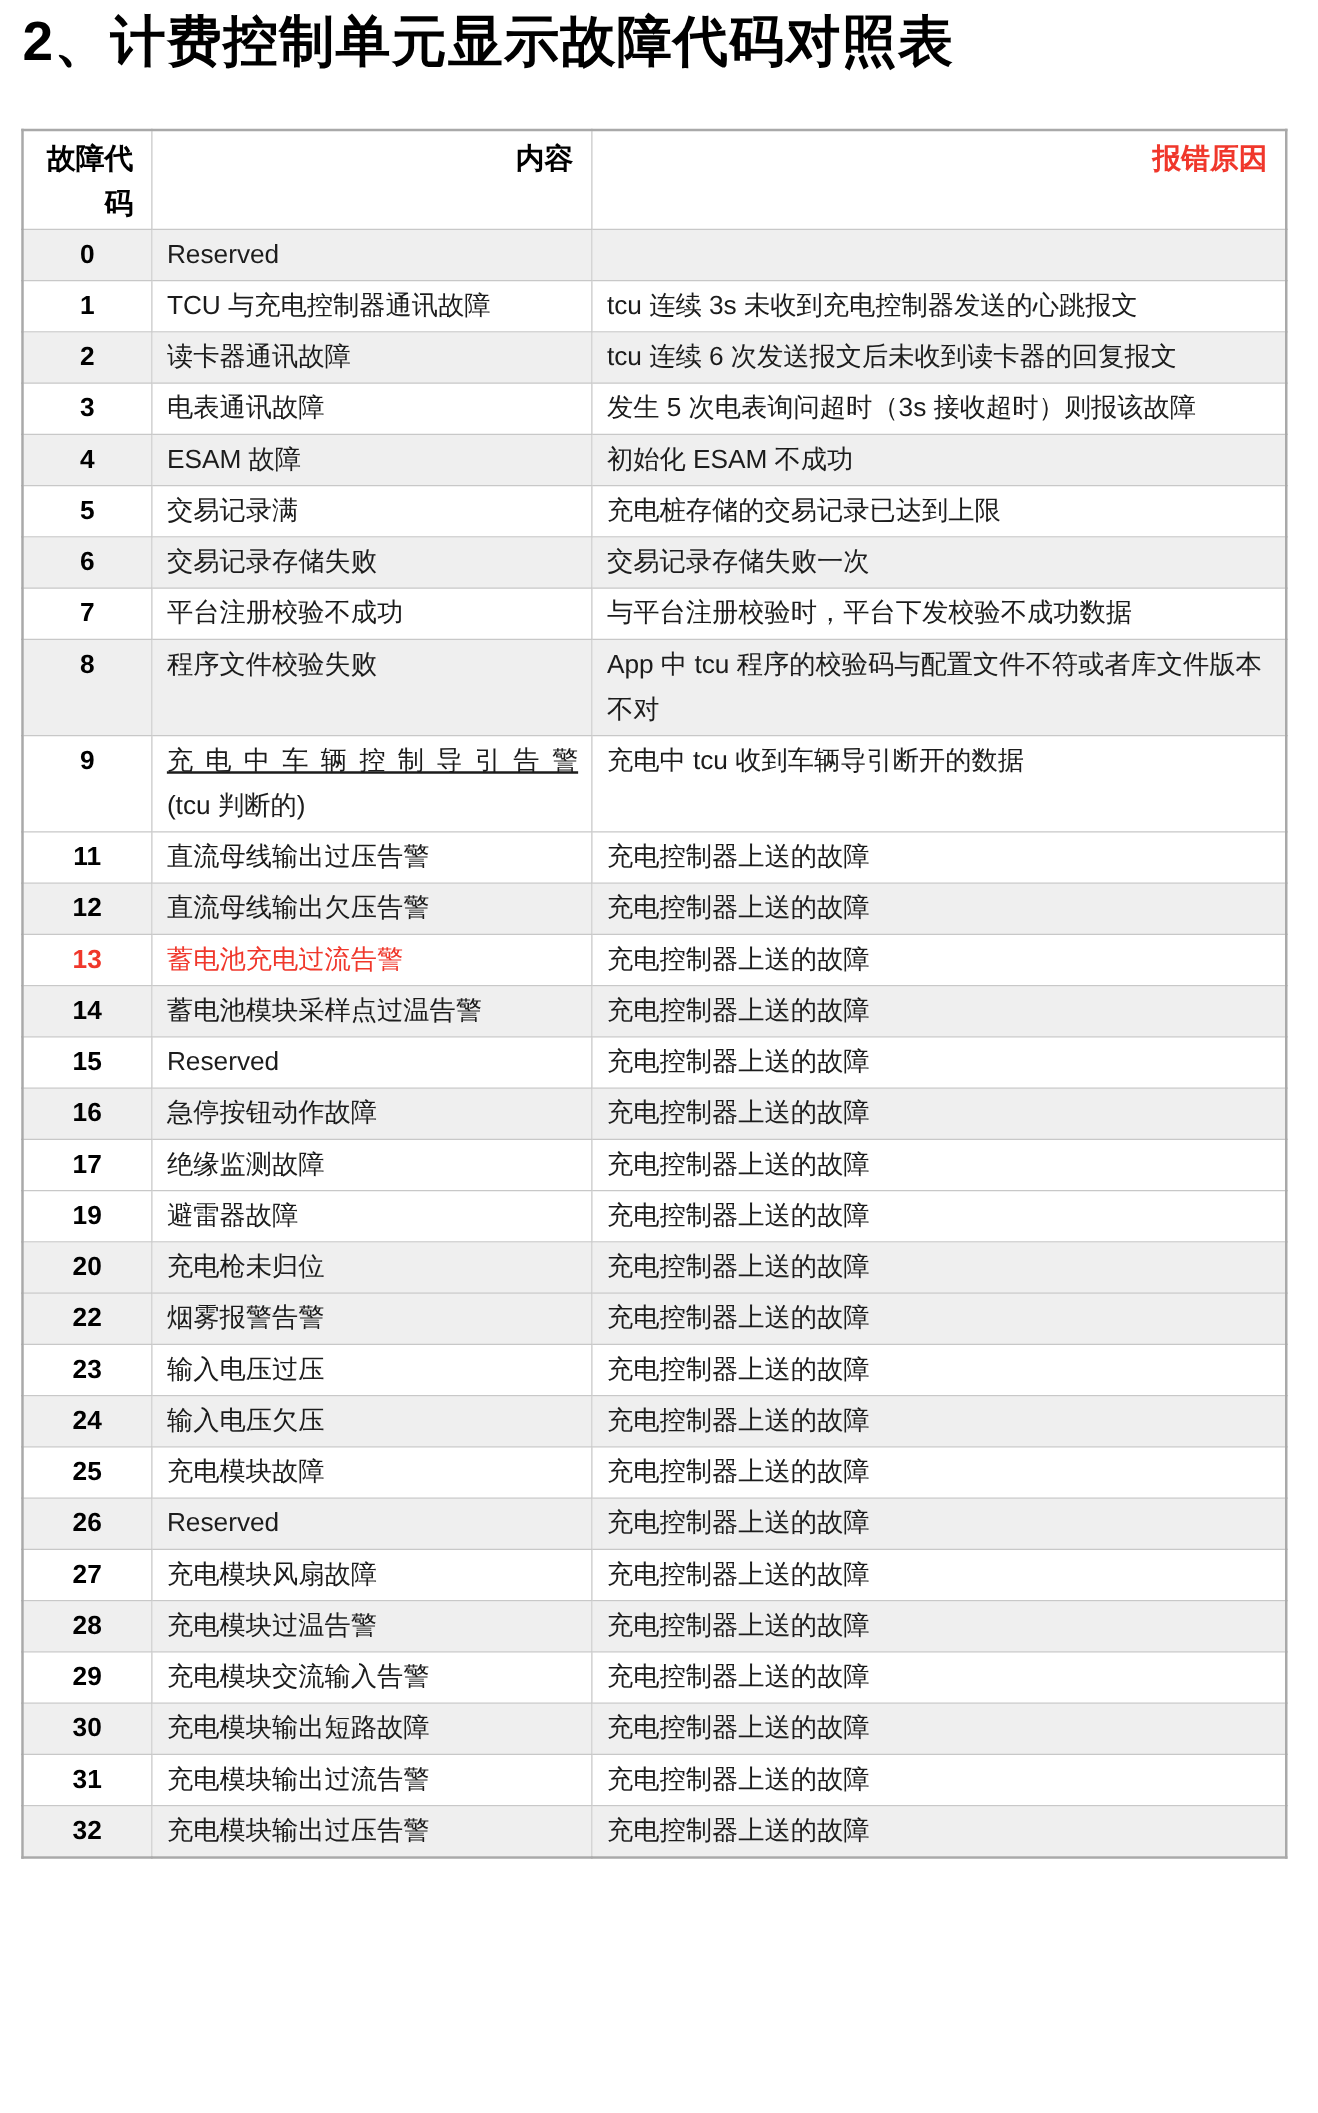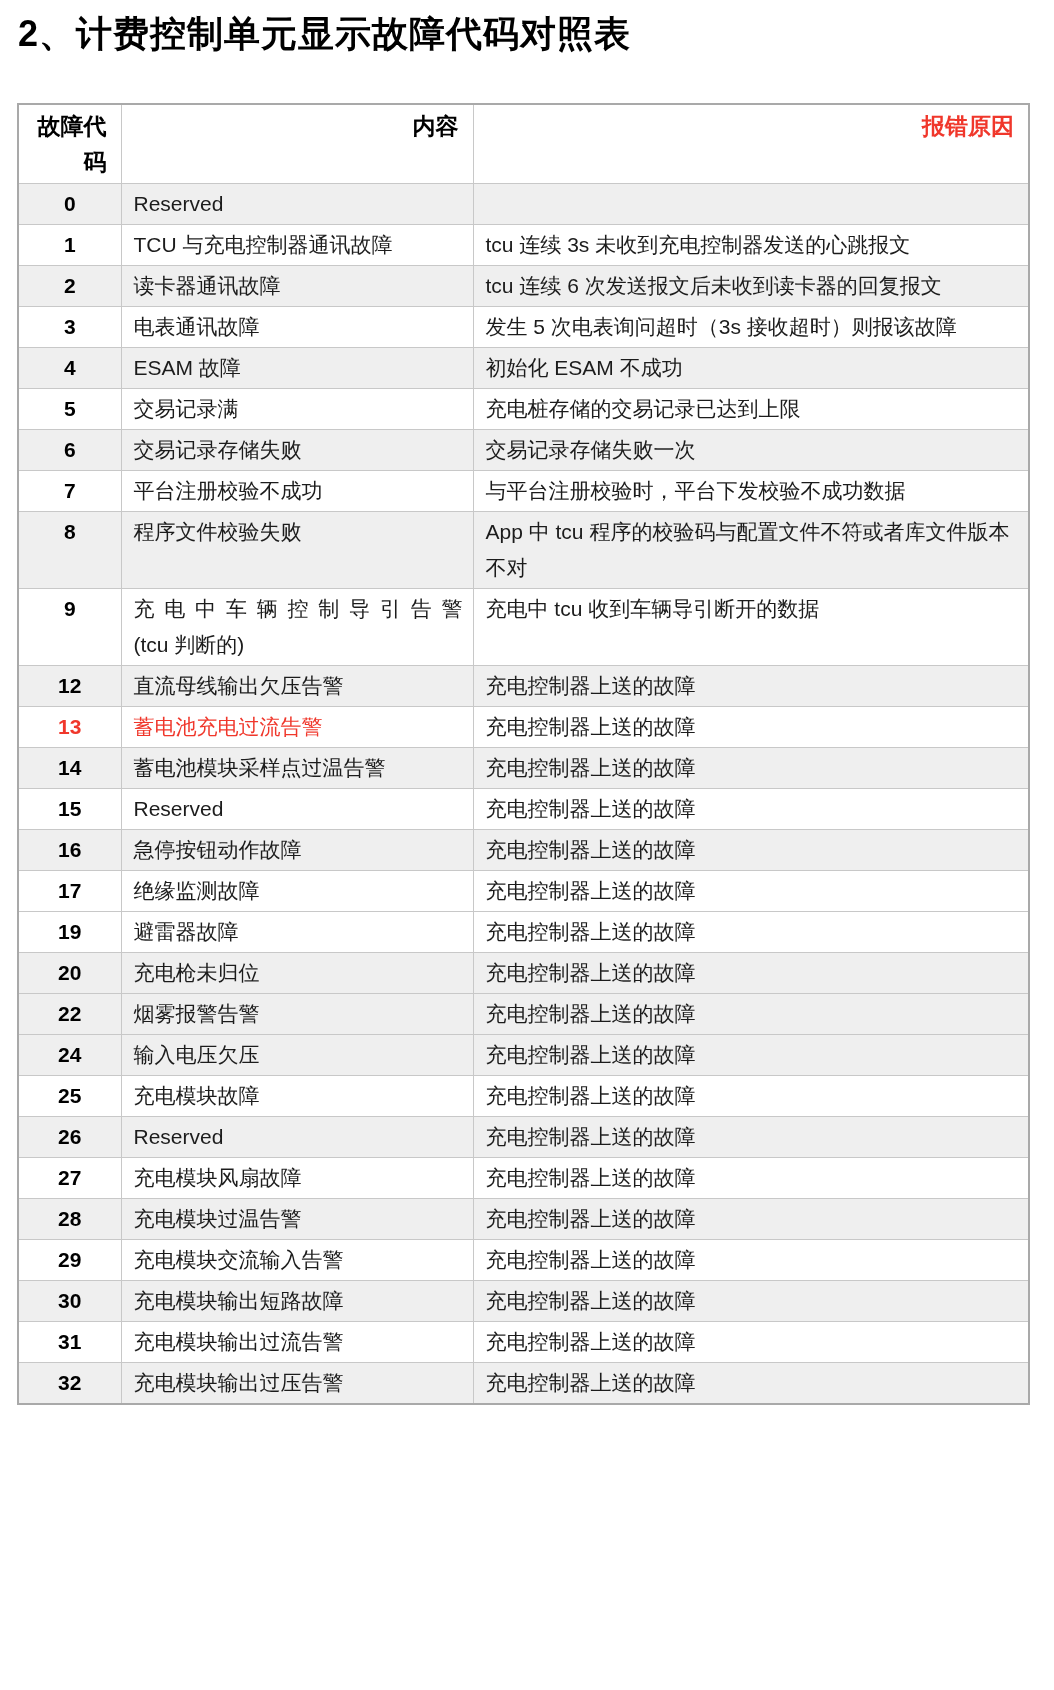--- a/index.html
+++ b/index.html
@@ -6,21 +6,21 @@
   body {
     width: 1054px; height: 1690px;
     background: #ffffff;
     font-family: "Liberation Sans", "DejaVu Sans", sans-serif;
     color: #1c1c1c;
     position: relative;
     overflow: hidden;
   }
   .page-title {
     margin: 10px 0 0 18px;
-    font-size: 36px;
+    font-size: 44px;
     line-height: 48px;
     font-weight: 700;
     color: #000000;
     letter-spacing: 1px;
   }
   table.fault {
     position: absolute;
     left: 17px; top: 103px;
     width: 1011px;
     border-collapse: collapse;
@@ -52,21 +52,21 @@
     padding: 2px 4px;
     color: #000000;
   }
   td.content, td.reason {
     padding: 2px 10px 2px 12px;
     text-align: left;
   }
   tr.alt { background: #efefef; }
   tr.red-row td.code,
   tr.red-row td.content { color: var(--accent-red, #f0372b); }
-  .jline { text-align: justify; text-align-last: justify; }
+  .jline { text-align: justify; text-align-last: justify; text-decoration: underline; }
   .watermark {
     position: absolute;
     left: 842px; top: 1604px;
     font-size: 40px;
     font-weight: 700;
     font-style: italic;
     color: #ffffff;
     opacity: 0.93;
     transform: skewX(-10deg);
     letter-spacing: 6px;
@@ -138,20 +138,25 @@
         <td class="reason">App 中 tcu 程序的校验码与配置文件不符或者库文件版本不对</td>
       </tr>
       <tr>
         <td class="code">9</td>
         <td class="content">
           <div class="jline">充电中车辆控制导引告警</div>
           <div>(tcu 判断的)</div>
         </td>
         <td class="reason">充电中 tcu 收到车辆导引断开的数据</td>
       </tr>
+      <tr>
+        <td class="code">11</td>
+        <td class="content">直流母线输出过压告警</td>
+        <td class="reason">充电控制器上送的故障</td>
+      </tr>
       <tr class="alt">
         <td class="code">12</td>
         <td class="content">直流母线输出欠压告警</td>
         <td class="reason">充电控制器上送的故障</td>
       </tr>
       <tr class="red-row">
         <td class="code">13</td>
         <td class="content">蓄电池充电过流告警</td>
         <td class="reason">充电控制器上送的故障</td>
       </tr>
@@ -183,20 +188,25 @@
       <tr class="alt">
         <td class="code">20</td>
         <td class="content">充电枪未归位</td>
         <td class="reason">充电控制器上送的故障</td>
       </tr>
       <tr class="alt">
         <td class="code">22</td>
         <td class="content">烟雾报警告警</td>
         <td class="reason">充电控制器上送的故障</td>
       </tr>
+      <tr>
+        <td class="code">23</td>
+        <td class="content">输入电压过压</td>
+        <td class="reason">充电控制器上送的故障</td>
+      </tr>
       <tr class="alt">
         <td class="code">24</td>
         <td class="content">输入电压欠压</td>
         <td class="reason">充电控制器上送的故障</td>
       </tr>
       <tr>
         <td class="code">25</td>
         <td class="content">充电模块故障</td>
         <td class="reason">充电控制器上送的故障</td>
       </tr>

